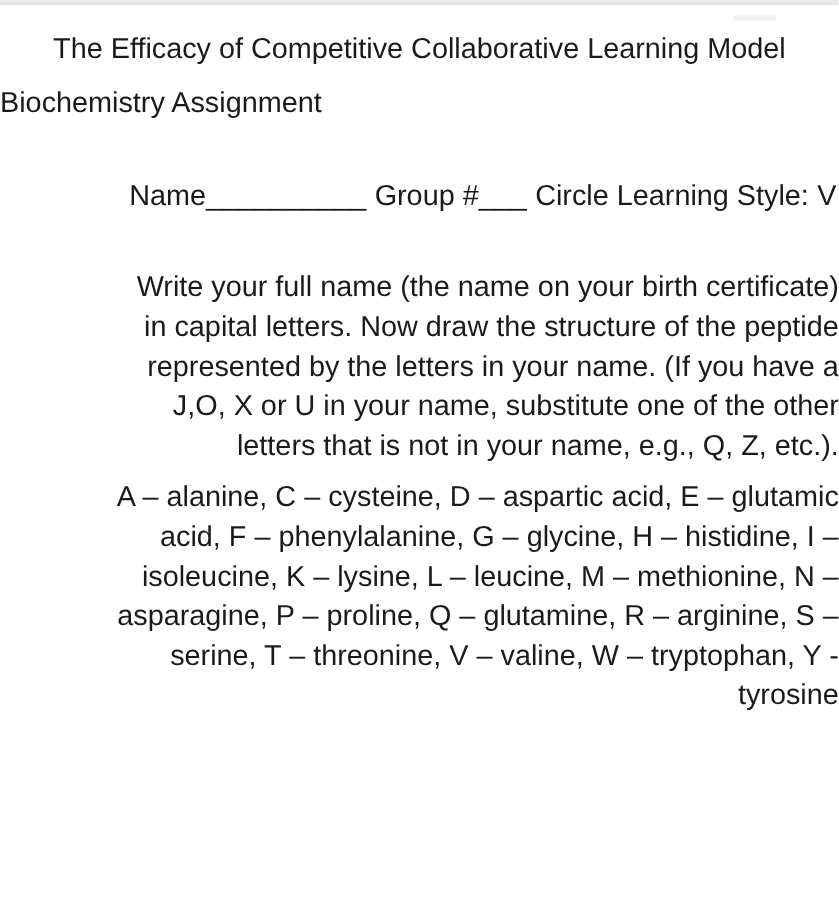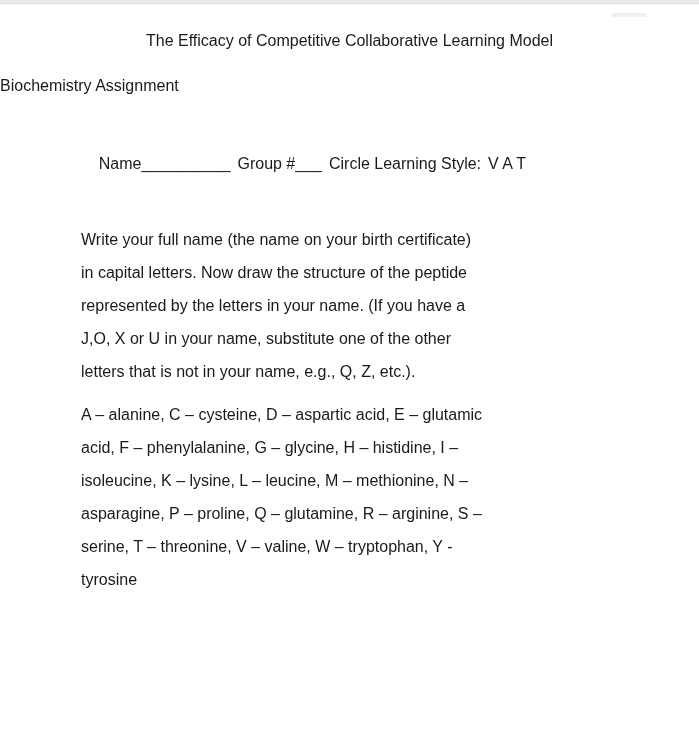--- a/index.html
+++ b/index.html
@@ -8,21 +8,21 @@
     background: #ffffff;
   }
   .page {
     position: relative;
     width: 699px;
     height: 751px;
     background: #ffffff;
     overflow: hidden;
     font-family: "Liberation Sans", "DejaVu Sans", sans-serif;
     color: #1a1a1a;
-    font-size: 16px;
+    font-size: 24px;
     line-height: 33px;
   }
   
   .scan-edge {
     position: absolute;
     top: 0;
     left: 0;
     width: 100%;
     height: 3px;
     background: #eaeaec;
@@ -53,20 +53,21 @@
     padding-left: 81px;
     white-space: pre;
   }
   .form-line .seg-gap {
     margin-left: 7px;
   }
   .para {
     margin: 10px 0 0 0;
     padding-left: 81px;
     white-space: pre;
+    text-align: right;
   }
 </style>
 </head>
 <body>
 
 <div class="page">
 
   <div class="scan-edge"></div>
   <div class="scan-smudge"></div>
 

